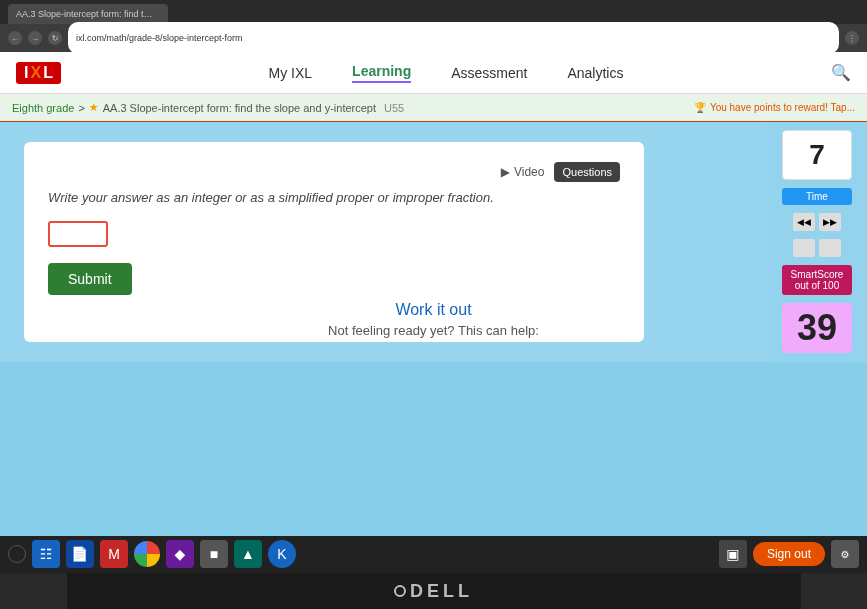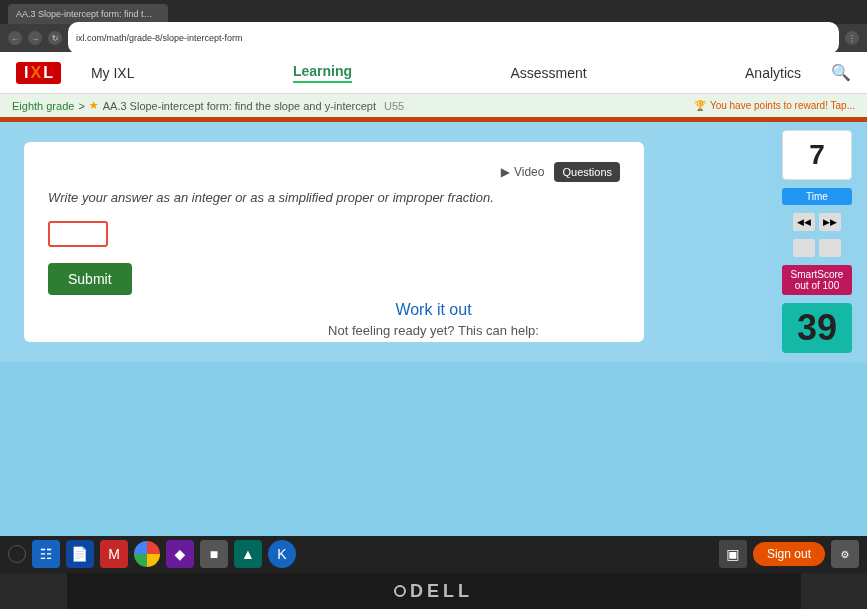--- a/index.html
+++ b/index.html
@@ -120,54 +120,54 @@
 
     .ixl-logo .logo-x {
       color: #ff6600;
     }
 
     .ixl-nav {
       display: flex;
       align-items: center;
       gap: 40px;
       flex: 1;
-      justify-content: space-between;
+      justify-content: center;
     }
 
     .nav-item {
       font-size: 14px;
       color: #333;
       cursor: pointer;
       text-decoration: none;
     }
 
     .nav-item.active {
       color: #2e8b57;
       font-weight: 600;
-      border-bottom: 2px solid #22c55e;
+      border-bottom: 2px solid #8b5cf6;
       padding-bottom: 2px;
     }
 
     .search-icon-btn {
       margin-left: auto;
       font-size: 16px;
       color: #555;
       cursor: pointer;
     }
 
     
     .breadcrumb-bar {
       background: #e8f4e8;
       height: 28px;
       display: flex;
       align-items: center;
       padding: 0 12px;
       font-size: 11px;
       color: #555;
-      border-bottom: 5px solid #c2410c;
+      border-bottom: 1px solid #c2410c;
       width: 100%;
       justify-content: space-between;
     }
 
     .breadcrumb-left {
       display: flex;
       align-items: center;
       gap: 4px;
     }
 
@@ -314,21 +314,21 @@
       padding: 4px 6px;
       border-radius: 3px;
       text-align: center;
       width: 70px;
     }
 
     .big-number {
       font-size: 36px;
       font-weight: bold;
       color: #222;
-      background: #14b8a6;
+      background: #f0abfc;
       border-radius: 4px;
       width: 70px;
       height: 50px;
       display: flex;
       align-items: center;
       justify-content: center;
     }
 
     .control-row {
       display: flex;

